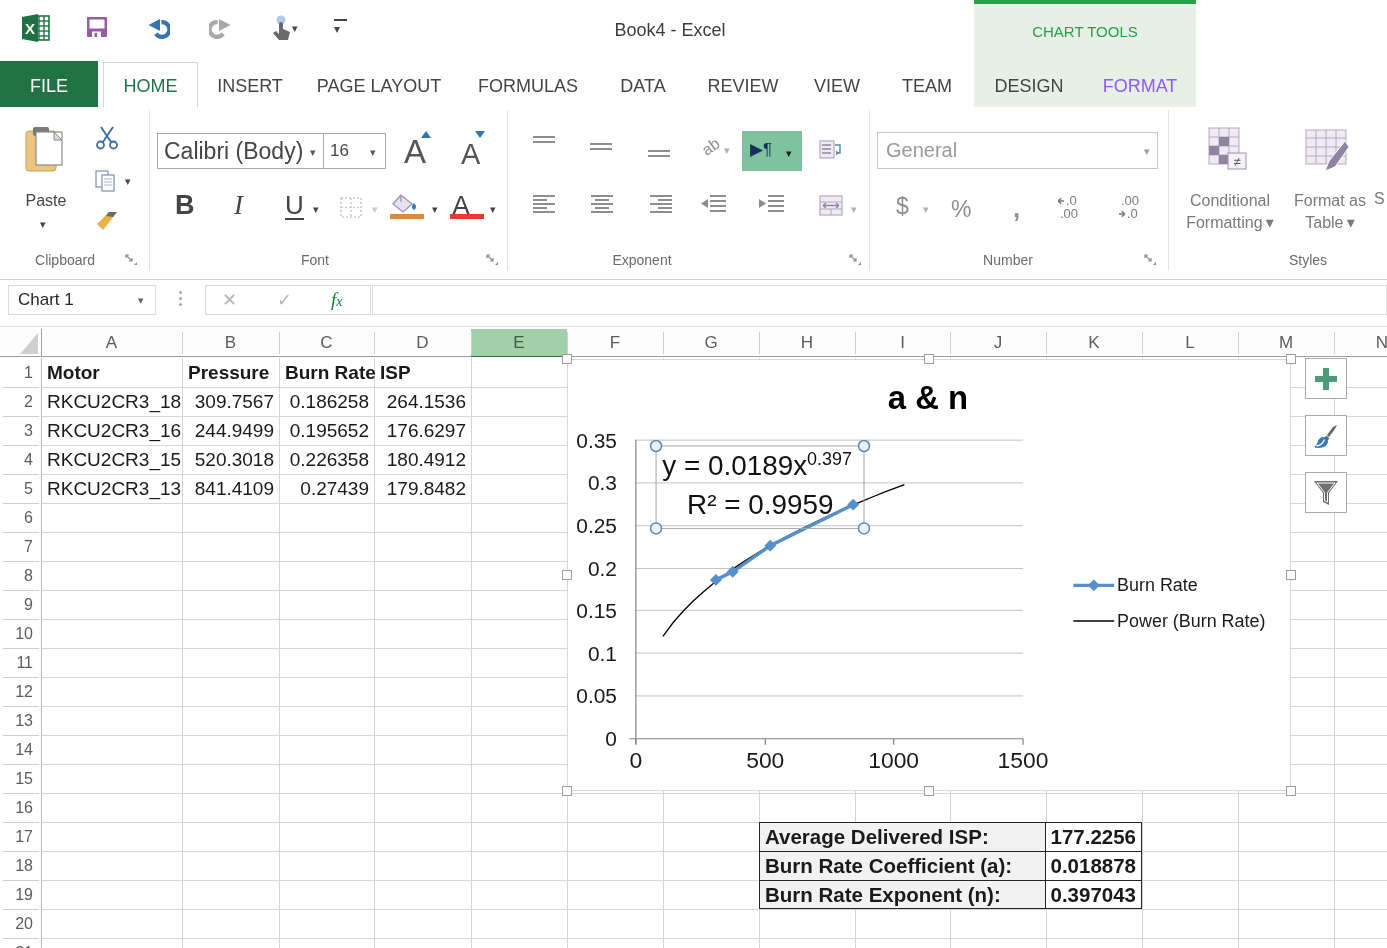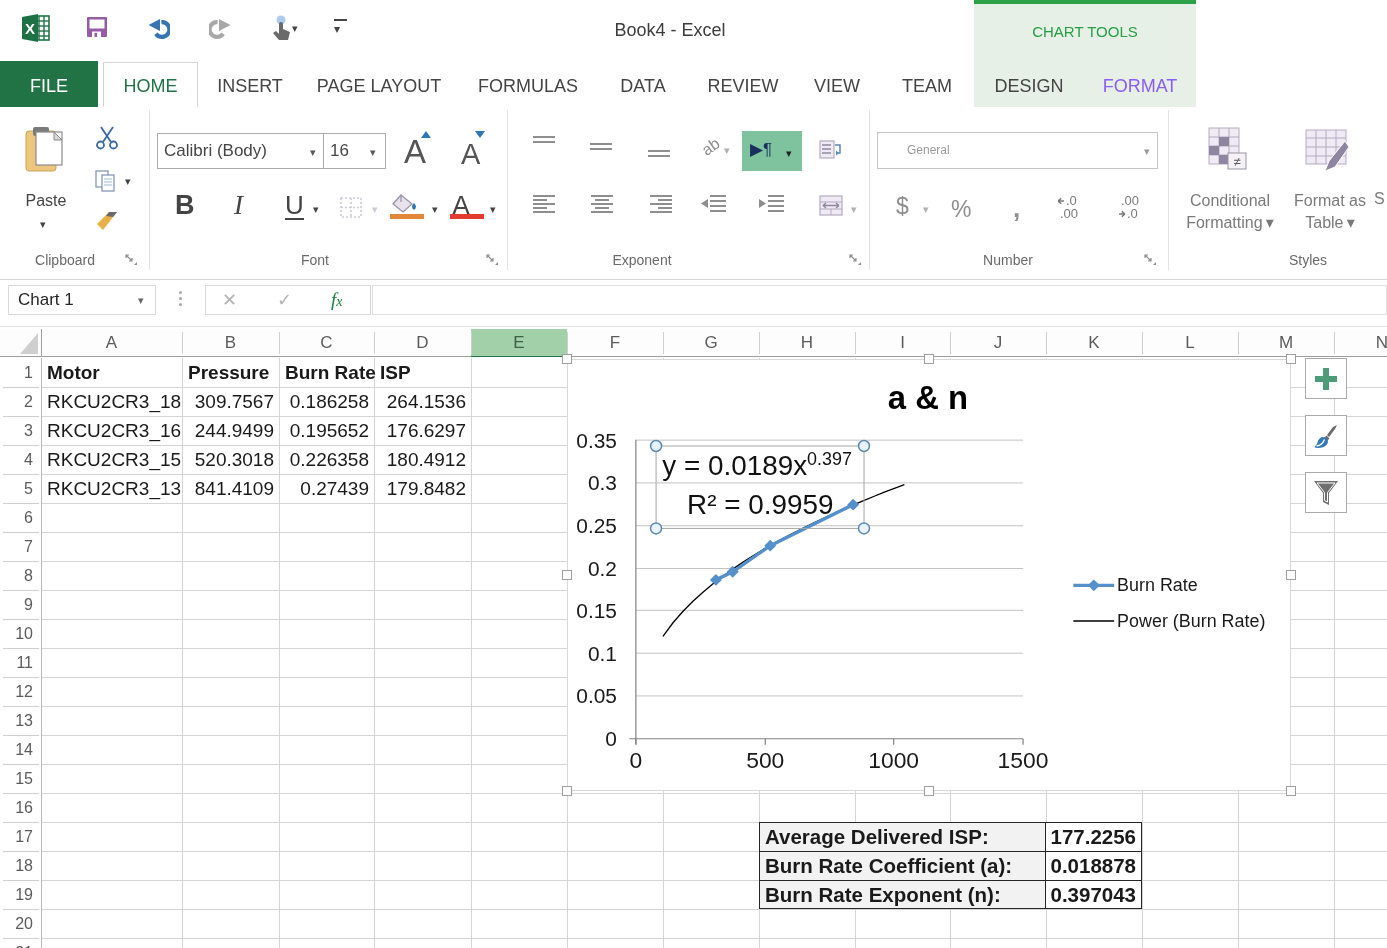--- a/index.html
+++ b/index.html
@@ -98,21 +98,21 @@
       <line x1="9" y1="15" x2="17" y2="15"></line>
     </g>
 </svg>
 <div class="ab" style="left:125px;top:175px;font-size:11px;color:#444;">▾</div>
 <svg class="ab" style="left:95px;top:210px;" width="24" height="22" viewBox="0 0 24 22">
 <path d="M2 14 L14 2 L22 2 L8 20 Z" fill="#e8b145"></path>
 <path d="M14 2 L22 2 L18 7 L11 6 Z" fill="#6a6a6a"></path>
 </svg>
 <div class="grpname" style="left:10px;width:110px;">Clipboard</div>
 <div class="ab" style="left:157px;top:133px;width:167px;height:36px;border:1px solid #ababab;background:#fff;"></div>
-<div class="ab" style="left:164px;top:133px;height:36px;line-height:36px;font-size:17px;color:#454545;">Calibri (Body)</div>
+<div class="ab" style="left:164px;top:133px;height:36px;line-height:36px;font-size:23px;color:#454545;">Calibri (Body)</div>
 <div class="ab" style="left:310px;top:146px;font-size:11px;color:#585858;">▾</div>
 <div class="ab" style="left:323px;top:133px;width:63px;height:36px;border:1px solid #ababab;border-left:1px solid #ababab;background:#fff;"></div>
 <div class="ab" style="left:330px;top:133px;height:36px;line-height:36px;font-size:17px;color:#454545;">16</div>
 <div class="ab" style="left:370px;top:146px;font-size:11px;color:#585858;">▾</div>
 <div class="ab" style="left:404px;top:135px;font-size:33px;line-height:33px;color:#555;">A</div>
 <div class="ab" style="left:421px;top:131px;width:0;height:0;border-left:5px solid transparent;border-right:5px solid transparent;border-bottom:7px solid #2e75b5;"></div>
 <div class="ab" style="left:461px;top:140px;font-size:29px;line-height:29px;color:#555;">A</div>
 <div class="ab" style="left:475px;top:131px;width:0;height:0;border-left:5px solid transparent;border-right:5px solid transparent;border-top:7px solid #2e75b5;"></div>
 <div class="ab" style="left:175px;top:192px;font-size:27px;line-height:27px;font-weight:bold;color:#444;">B</div>
 <div class="ab" style="left:234px;top:192px;font-size:27px;line-height:27px;font-style:italic;color:#444;font-family:'Liberation Serif',serif;">I</div>
@@ -206,21 +206,21 @@
 <svg class="ab" style="left:819px;top:195px;" width="24" height="21" viewBox="0 0 24 21">
 <rect x="1" y="1" width="22" height="19" fill="#efeaf3" stroke="#b3aac0" stroke-width="1.2"></rect>
 <line x1="1" y1="7" x2="23" y2="7" stroke="#b3aac0" stroke-width="1"></line>
 <line x1="1" y1="14" x2="23" y2="14" stroke="#b3aac0" stroke-width="1"></line>
 <line x1="12" y1="14" x2="12" y2="20" stroke="#b3aac0" stroke-width="1"></line>
 <path d="M4 10.5 h16 M4 10.5 l3 -2.5 M4 10.5 l3 2.5 M20 10.5 l-3 -2.5 M20 10.5 l-3 2.5" stroke="#8e86a0" stroke-width="1.4" fill="none"></path>
 </svg>
 <div class="ab" style="left:851px;top:203px;font-size:11px;color:#b0b0b0;">▾</div>
 <div class="grpname" style="left:587px;width:110px;">Exponent</div>
 <div class="ab" style="left:877px;top:132px;width:281px;height:37px;border:1px solid #c6c6c6;background:#fff;"></div>
-<div class="ab" style="left:886px;top:132px;height:37px;line-height:37px;font-size:12px;color:#9a9a9a;margin-left:21px;">General</div>
+<div class="ab" style="left:886px;top:132px;height:37px;line-height:37px;font-size:20px;color:#9a9a9a;">General</div>
 <div class="ab" style="left:1144px;top:145px;font-size:11px;color:#9a9a9a;">▾</div>
 <div class="ab" style="left:896px;top:193px;font-size:23px;color:#8e8e8e;">$</div>
 <div class="ab" style="left:923px;top:203px;font-size:11px;color:#b0b0b0;">▾</div>
 <div class="ab" style="left:951px;top:196px;font-size:23px;color:#8e8e8e;">%</div>
 <div class="ab" style="left:1013px;top:193px;font-size:26px;color:#8e8e8e;font-weight:bold;">,</div>
 <svg class="ab" style="left:1058px;top:195px;" width="30" height="26" viewBox="0 0 30 26">
 <text x="8" y="10" font-size="13" fill="#7a7a7a" font-family="Liberation Sans">.0</text>
 <text x="2" y="23" font-size="13" fill="#7a7a7a" font-family="Liberation Sans">.00</text>
 <path d="M0 6 h6 M0 6 l3.2 -2.6 M0 6 l3.2 2.6" stroke="#7a7a7a" stroke-width="1.4" fill="none"></path>
 </svg>

